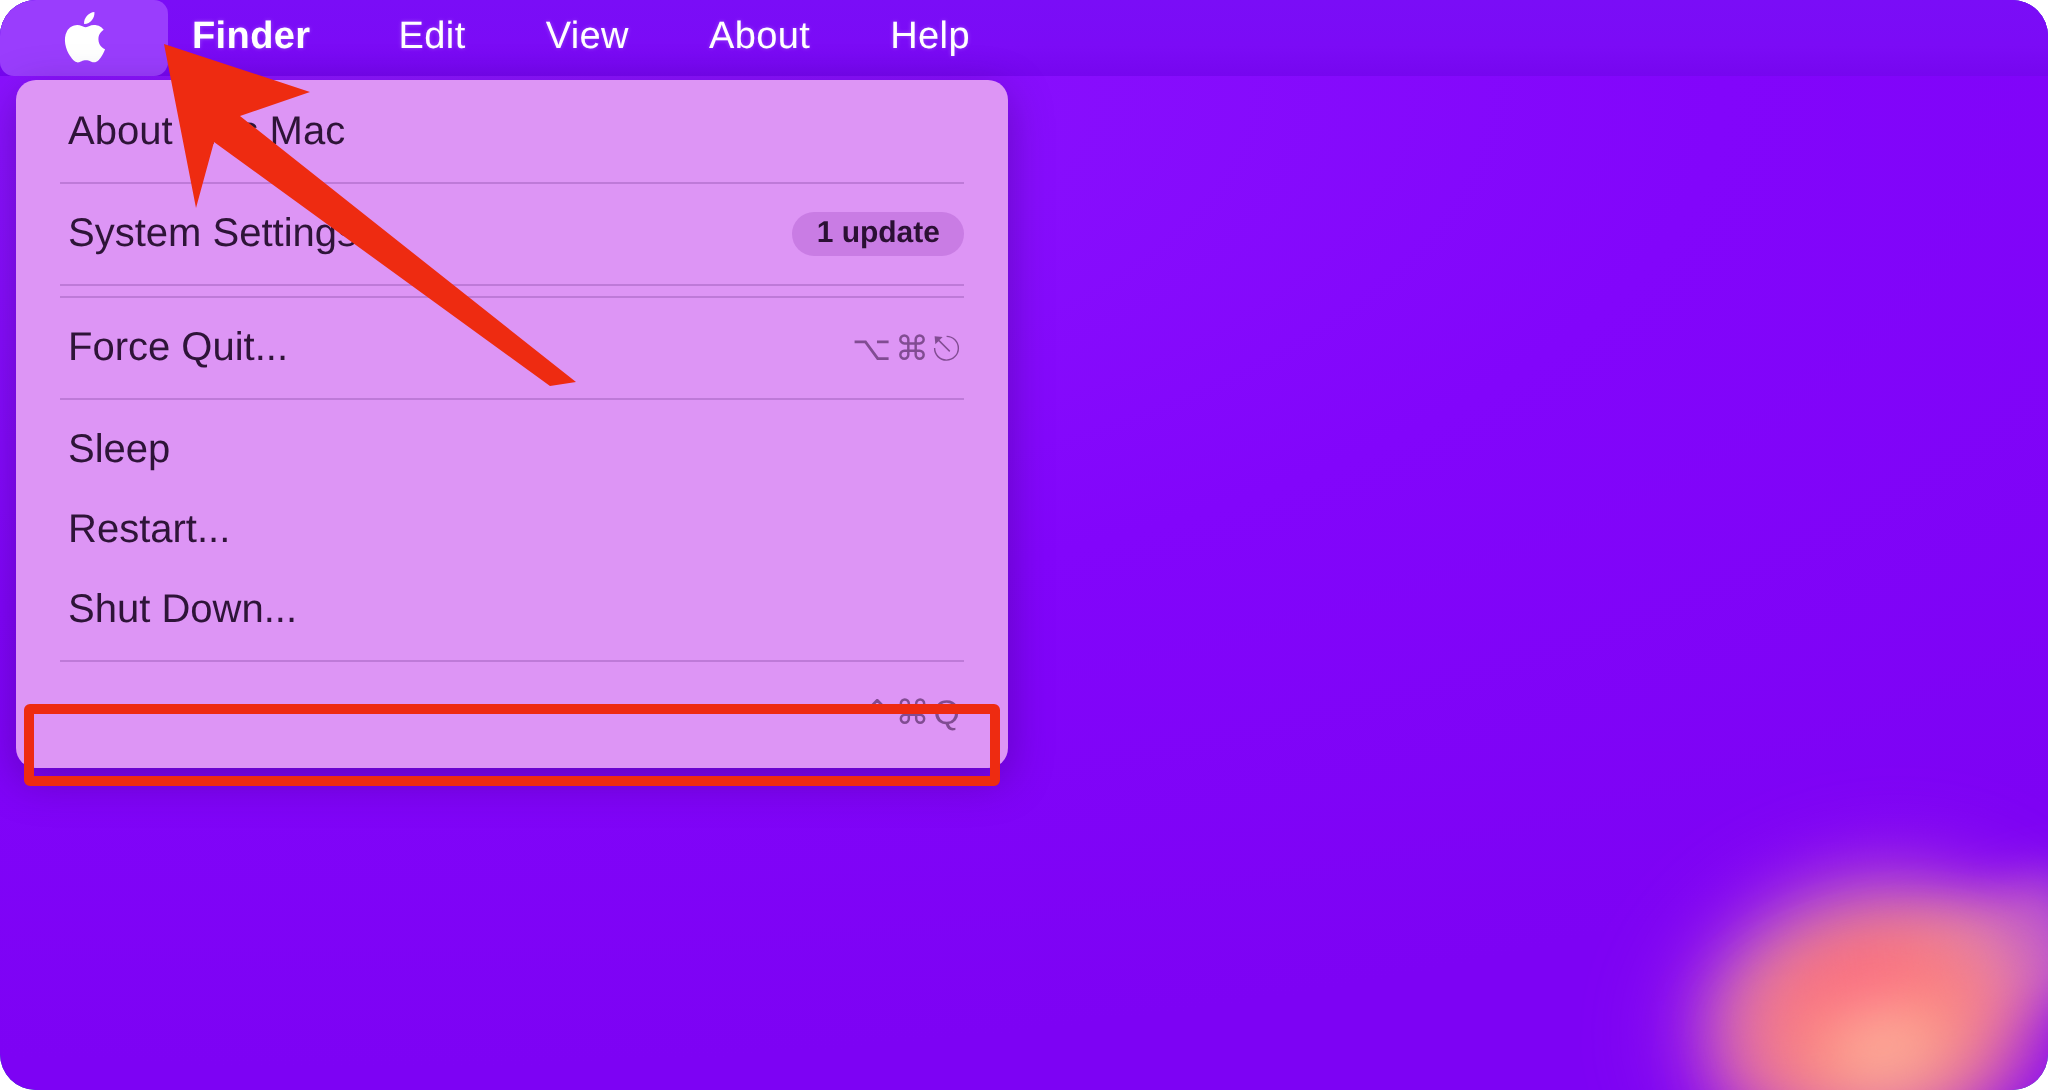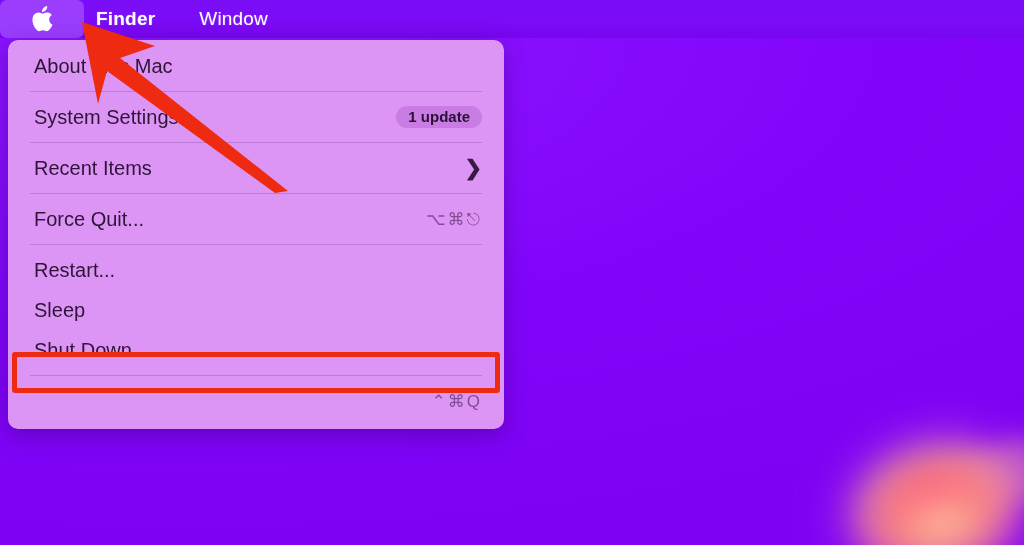--- a/index.html
+++ b/index.html
@@ -6,20 +6,21 @@
   html, body {
     width:1024px; height:545px;
     overflow:hidden;
     font-family:"Liberation Sans", sans-serif;
   }
   #screen {
     position:relative;
     width:1024px; height:545px;
     background:#0369a1;
     overflow:hidden;
+    border-radius:18px;
   }
   
   .wallpaper {
     position:absolute; inset:0;
     background:
       radial-gradient(120% 90% at 18% 8%, #8d16ff 0%, #8205fb 55%, #7d02f4 100%);
   }
   .wall-glow {
     position:absolute;
     right:-30px; bottom:-70px;
@@ -158,62 +159,60 @@
     <div class="wall-glow2"></div>
   </div>
 
   <div class="menubar">
     <div class="apple-cell">
       <svg class="apple-glyph" viewBox="0 0 22 26">
         <path fill="#ffffff" d="M14.9 4.1c.9-1.1 1.5-2.6 1.3-4.1-1.3.06-2.9.87-3.8 1.96-.82.97-1.54 2.5-1.35 3.98 1.45.11 2.93-.73 3.85-1.84zM18.2 13.6c-.03-3.1 2.53-4.6 2.65-4.67-1.45-2.12-3.7-2.41-4.5-2.44-1.9-.19-3.73 1.12-4.7 1.12-.97 0-2.47-1.1-4.06-1.07-2.09.03-4.02 1.21-5.1 3.08-2.18 3.78-.56 9.37 1.56 12.44 1.04 1.5 2.27 3.19 3.89 3.13 1.56-.06 2.15-1.01 4.03-1.01 1.88 0 2.41 1.01 4.06.98 1.68-.03 2.74-1.53 3.76-3.04 1.19-1.74 1.68-3.43 1.71-3.52-.04-.02-3.28-1.26-3.3-5z"></path>
       </svg>
     </div>
     <div class="menu-item app-name">Finder</div>
-    <div class="menu-item">Window</div>
+    <div class="menu-item">Edit</div>
+    <div class="menu-item">View</div>
+    <div class="menu-item">About</div>
+    <div class="menu-item">Help</div>
   </div>
 
   <div class="dropdown">
 
     <div class="row">
       <span class="label">About This Mac</span>
     </div>
 
     <div class="sep"></div>
 
     <div class="row">
       <span class="label">System Settings...</span>
       <span class="spacer"></span>
       <span class="badge">1 update</span>
     </div>
 
 
     <div class="sep"></div>
 
-    <div class="row">
-      <span class="label">Recent Items</span>
-      <span class="spacer"></span>
-      <span class="chevron">❯</span>
-    </div>
 
     <div class="sep"></div>
 
     <div class="row">
       <span class="label">Force Quit...</span>
       <span class="spacer"></span>
       <span class="accessory">⌥⌘⎋</span>
     </div>
 
     <div class="sep"></div>
 
     <div class="row">
+      <span class="label">Sleep</span>
+    </div>
+
+    <div class="row">
       <span class="label">Restart...</span>
-    </div>
-
-    <div class="row">
-      <span class="label">Sleep</span>
     </div>
 
     <div class="row">
       <span class="label">Shut Down...</span>
     </div>
 
     <div class="sep"></div>
 
     <div class="row">
       <span class="spacer"></span>

